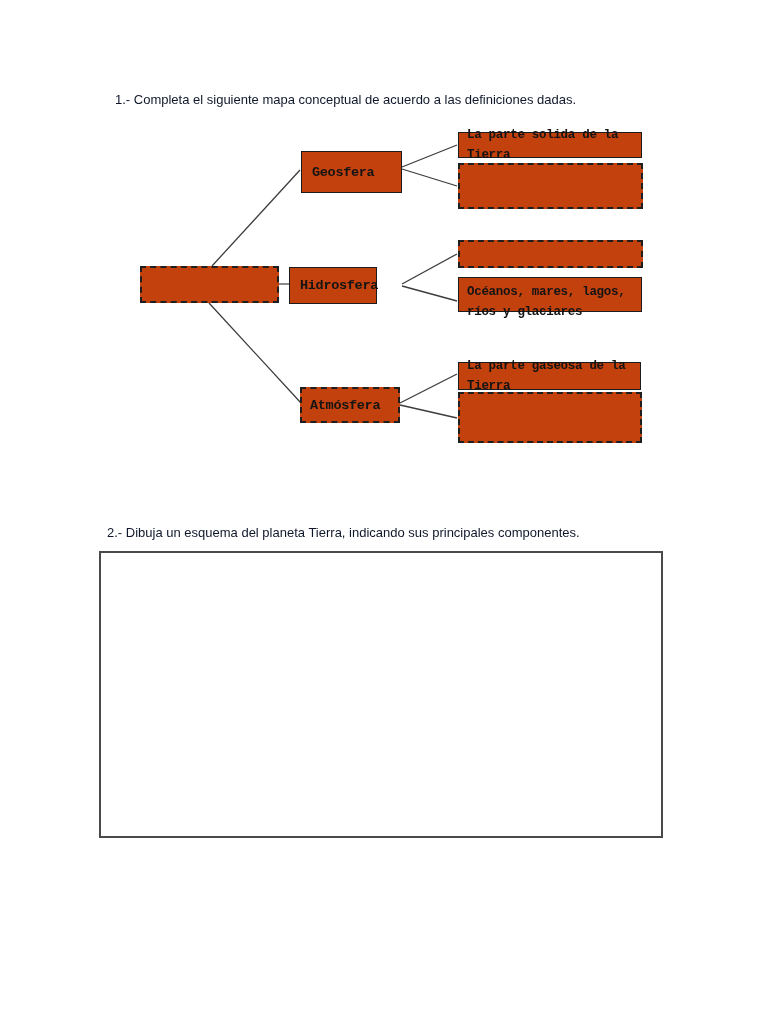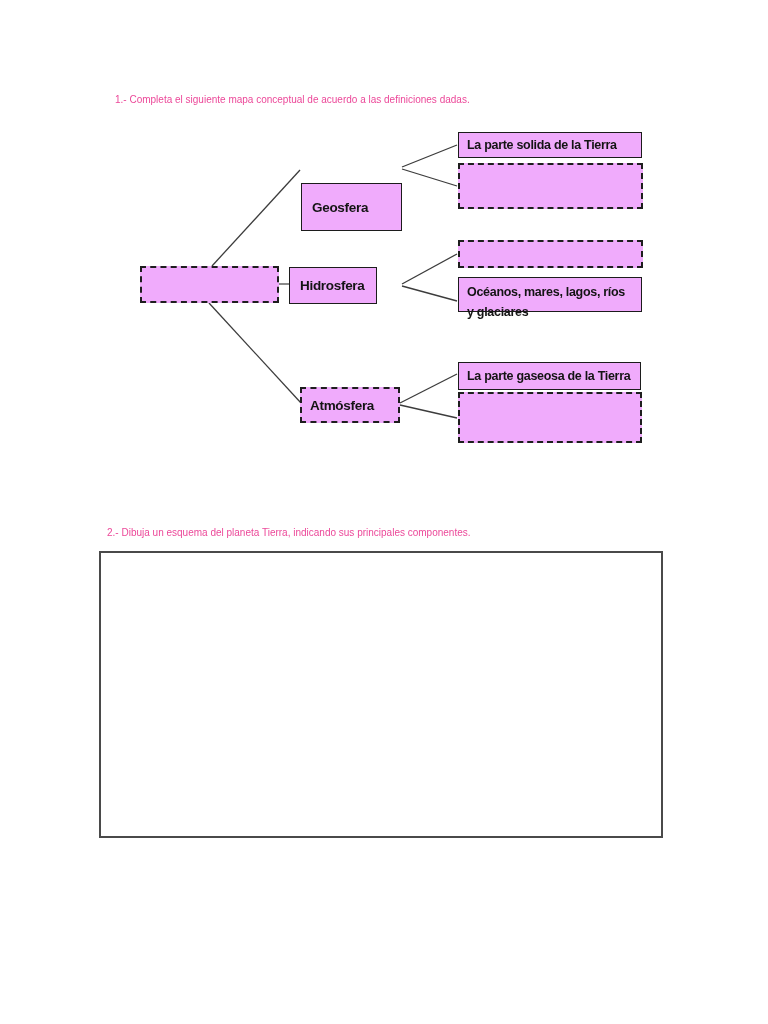--- a/index.html
+++ b/index.html
@@ -11,36 +11,37 @@
     position: relative;
     width: 768px;
     height: 1024px;
     background: #ffffff;
     font-family: "Liberation Sans", sans-serif;
     overflow: hidden;
   }
   .question {
     position: absolute;
     margin: 0;
-    font-size: 10px;
+    font-size: 13px;
     line-height: 17px;
-    color: #ec4899;
+    color: #0f172a;
     white-space: nowrap;
   }
   .cmap-svg {
     position: absolute;
     left: 0;
     top: 0;
   }
   .box {
     position: absolute;
     box-sizing: border-box;
-    background: #f0abfc;
+    background: #c2410c;
     display: flex;
     align-items: center;
+    font-family: Liberation Mono, monospace;
   }
   .box.solid { border: 1.6px solid #1c1c1c; }
   .box.dashed { border: 2px dashed #1e1e1e; }
   .branch-label, .def-label {
     font-weight: bold;
     color: #141414;
     letter-spacing: -0.3px;
   }
   .branch-label {
     font-size: 13.5px;
@@ -75,21 +76,21 @@
     <line x1="402" y1="167" x2="457" y2="145" stroke="#3c3c3c" stroke-width="1.3"></line>
     <line x1="402" y1="169" x2="457" y2="186" stroke="#3c3c3c" stroke-width="1.3"></line>
     <line x1="402" y1="284" x2="457" y2="254" stroke="#3c3c3c" stroke-width="1.3"></line>
     <line x1="402" y1="286" x2="457" y2="301" stroke="#3c3c3c" stroke-width="1.3"></line>
     <line x1="400" y1="403" x2="457" y2="374" stroke="#3c3c3c" stroke-width="1.3"></line>
     <line x1="400" y1="405" x2="457" y2="418" stroke="#3c3c3c" stroke-width="1.3"></line>
   </svg>
 
   <div class="box dashed" style="left:140px; top:266px; width:139px; height:37px;"></div>
 
-  <div class="box solid" style="left:301px; top:151px; width:101px; height:48px;margin-top:32px;">
+  <div class="box solid" style="left:301px; top:151px; width:101px; height:42px;">
     <span class="branch-label">Geosfera</span>
   </div>
 
   <div class="box solid" style="left:289px; top:267px; width:88px; height:37px;">
     <span class="branch-label">Hidrosfera</span>
   </div>
 
   <div class="box dashed" style="left:300px; top:387px; width:100px; height:36px;">
     <span class="branch-label" style="padding-left:8px;">Atmósfera</span>
   </div>

